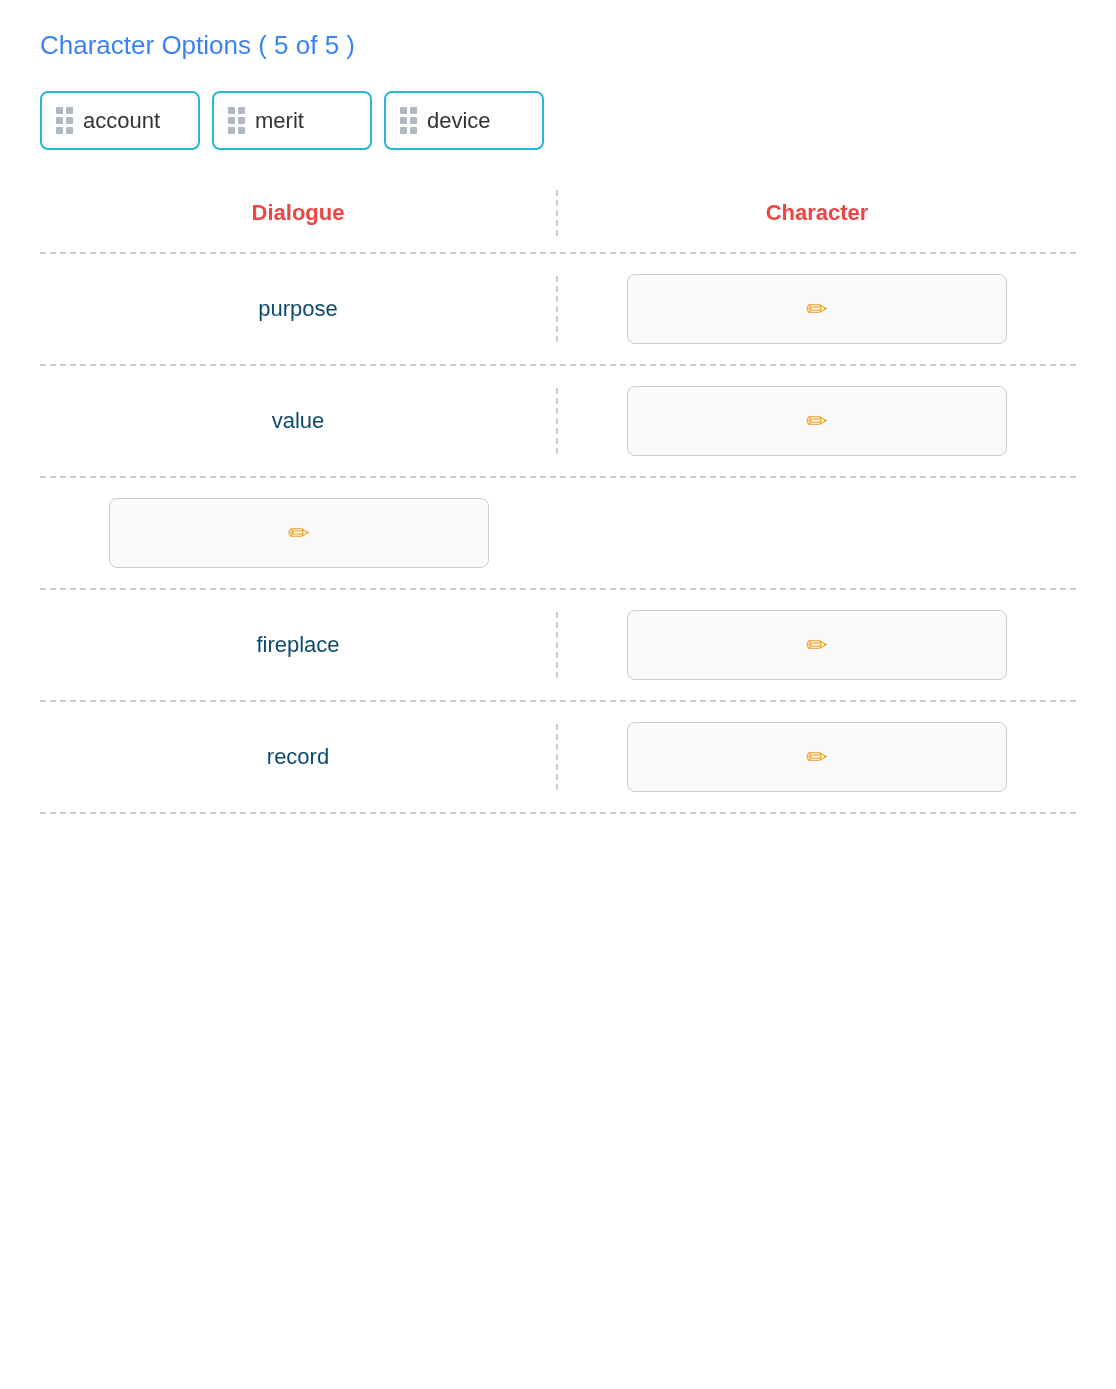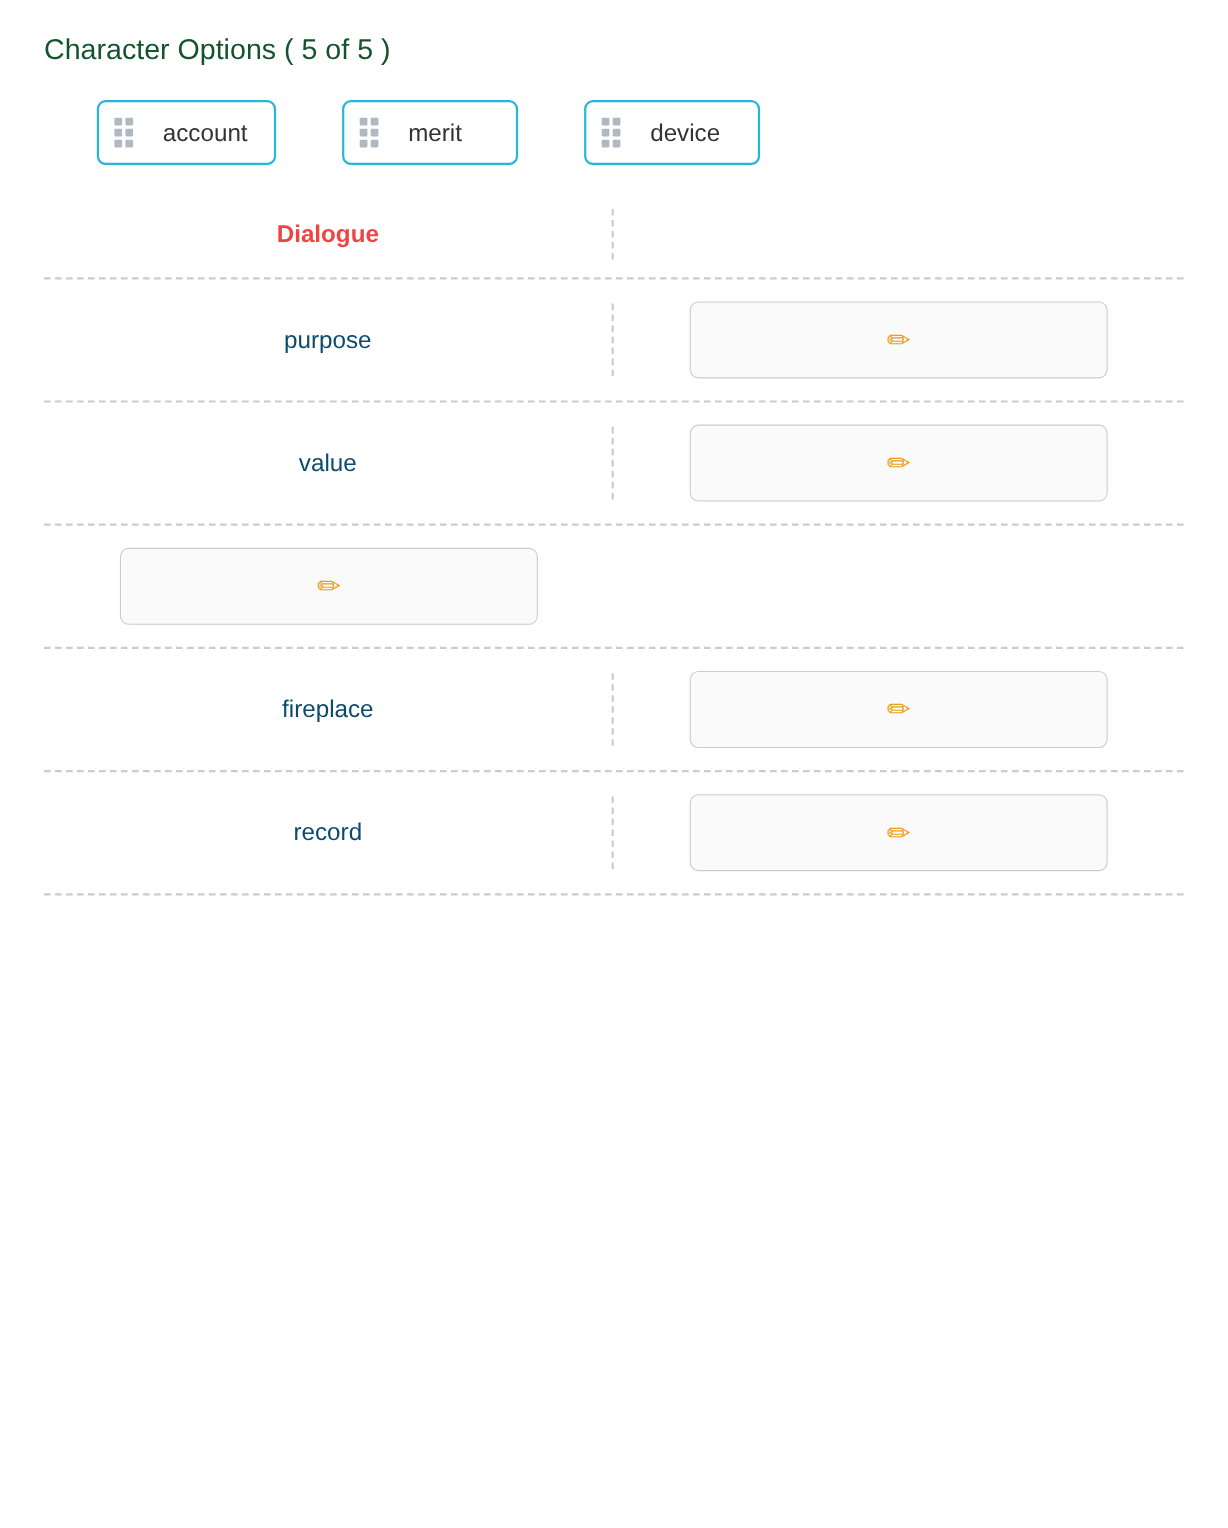--- a/index.html
+++ b/index.html
@@ -13,44 +13,43 @@
       background: #ffffff;
       color: #222222;
       width: 1116px;
       min-height: 1389px;
       padding: 30px 40px;
     }
 
     .page-title {
       font-size: 26px;
       font-weight: 400;
-      color: #14532d;
+      color: #3b82f6;
       margin-bottom: 30px;
     }
 
     .chips-row {
       display: flex;
       flex-wrap: wrap;
       gap: 12px;
       margin-bottom: 40px;
     }
 
     .chip {
       display: flex;
       align-items: center;
-      gap: 27px;
+      gap: 10px;
       border: 2px solid #29b5d8;
       border-radius: 8px;
       padding: 14px 24px 14px 14px;
       font-size: 22px;
       color: #333;
       background: #fff;
       cursor: pointer;
       min-width: 160px;
-      margin-left: 48px;
     }
 
     .chip-dots {
       display: grid;
       grid-template-columns: repeat(2, 7px);
       grid-template-rows: repeat(3, 7px);
       gap: 3px;
       flex-shrink: 0;
     }
 
@@ -167,20 +166,21 @@
         <div class="chip-dot"></div>
         <div class="chip-dot"></div>
       </div>
       <span>device</span>
     </div>
   </div>
 
 <div class="table-section">
   <div class="table-header">
     <div class="col-header dialogue">Dialogue</div>
+    <div class="col-header">Character</div>
   </div>
   <div id="table-rows">
 
   <div class="table-row">
         <div class="row-dialogue">purpose</div>
         <div class="row-character">
           <div class="edit-box">
             <span class="pencil"></span>
           </div>
         </div>

